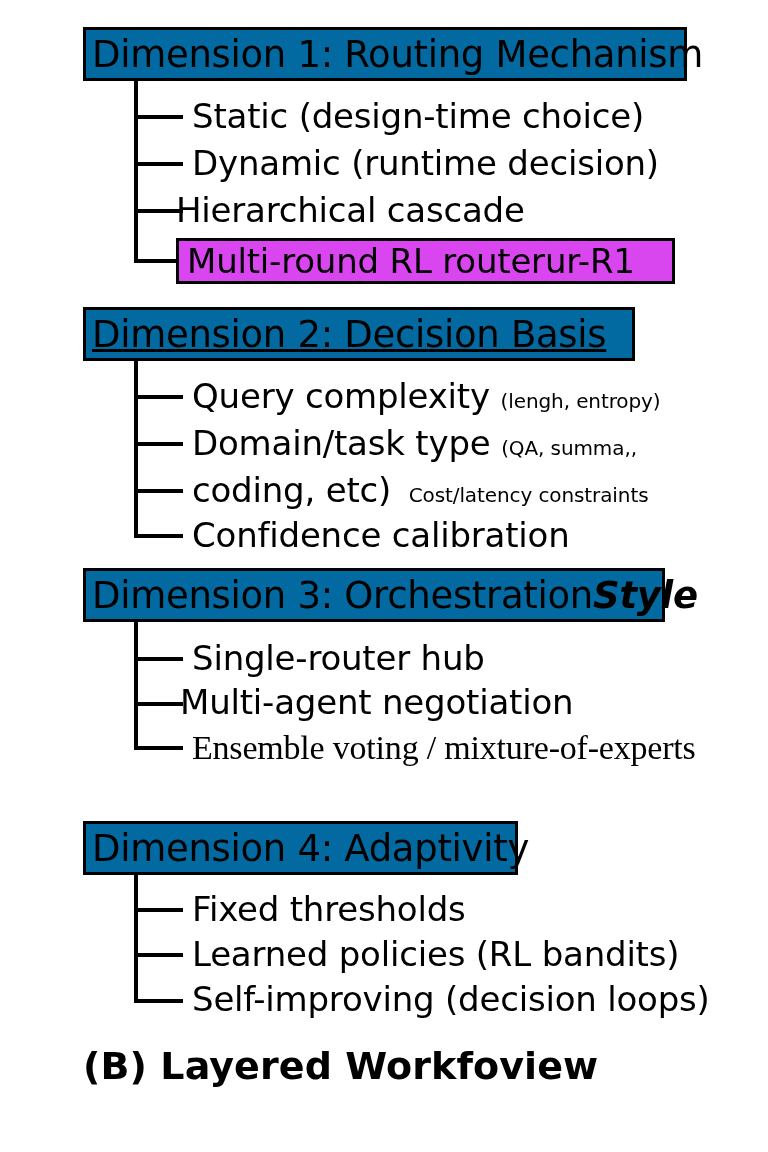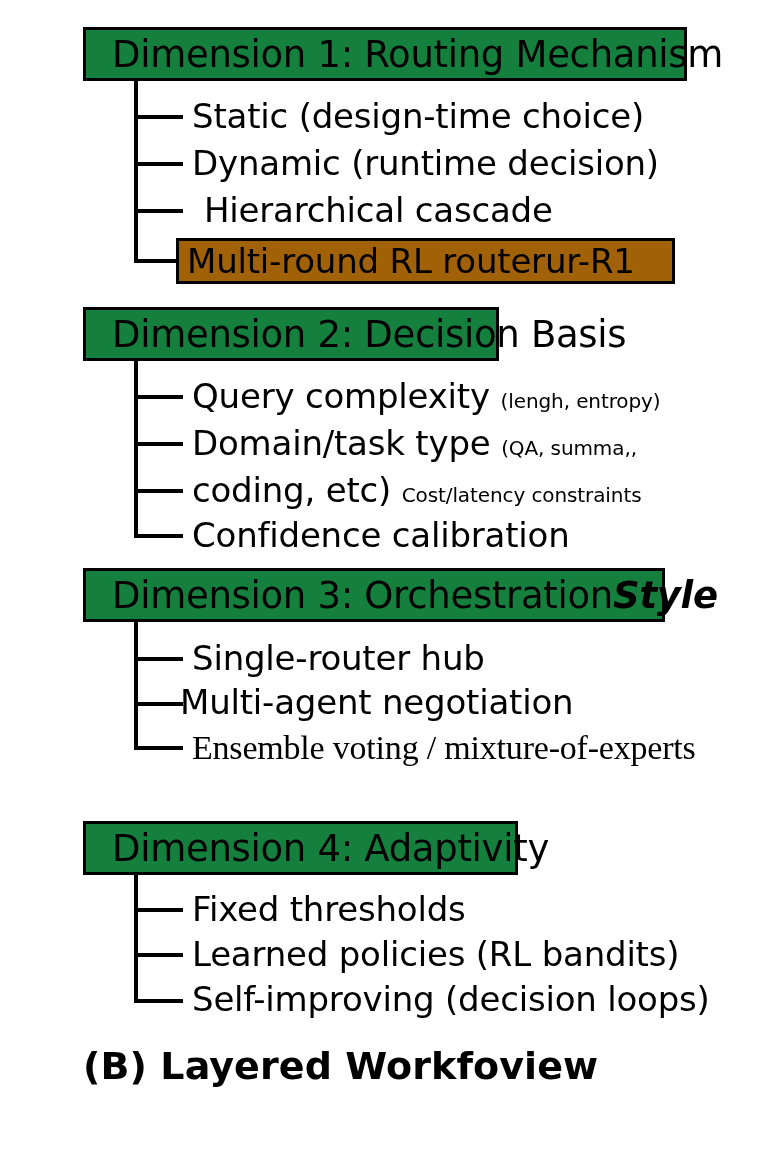--- a/index.html
+++ b/index.html
@@ -24,26 +24,25 @@
     top: 0;
     width: 768px;
     height: 1152px;
   }
 
   
   .dim-box {
     position: absolute;
     box-sizing: border-box;
     border: 3px solid #000;
-    background: #15803d;
+    background: #0369a1;
     display: flex;
     align-items: center;
     white-space: nowrap;
     overflow: visible;
-    padding-left: 20px;
   }
   .dim-box .dim-text {
     font-size: 37px;
     line-height: 1;
     letter-spacing: -0.3px;
     padding: 0 6px;
     white-space: nowrap;
   }
   .dim-text .ital {
     font-style: italic;
@@ -77,21 +76,21 @@
   .leaf.wrap {
     white-space: normal;
     width: 560px;
   }
 
   
   .leaf-box {
     position: absolute;
     box-sizing: border-box;
     border: 3px solid #000;
-    background: #a16207;
+    background: #d946ef;
     display: flex;
     align-items: center;
     white-space: nowrap;
   }
   .leaf-box .leaf-box-text {
     font-size: 34px;
     line-height: 1;
     letter-spacing: -0.2px;
     padding: 0 8px;
   }
@@ -119,49 +118,49 @@
   <div class="dash" style="left:134px; top:162px; width:49px;"></div>
   <div class="dash" style="left:134px; top:209px; width:49px;"></div>
   <div class="dash" style="left:134px; top:259px; width:45px;"></div>
 
   <div class="leaf" style="left:192px; top:96px;">
     <span>Static (design-time choice)</span>
   </div>
   <div class="leaf" style="left:192px; top:143px;">
     <span>Dynamic (runtime decision)</span>
   </div>
-  <div class="leaf" style="left:204px; top:190px;text-align:center;">
+  <div class="leaf" style="left:176px; top:190px;text-align:center;">
     <span>Hierarchical cascade</span>
   </div>
 
   <div class="leaf-box" style="left:176px; top:238px; width:499px; height:46px;">
     <span class="leaf-box-text">Multi-round RL routerur-R1</span>
   </div>
 
-  <div class="dim-box" style="left:83px; top:307px; width:416px; height:54px;">
+  <div class="dim-box" style="left:83px; top:307px; width:552px; height:54px;text-decoration:underline;">
     <span class="dim-text">Dimension 2: Decision Basis</span>
   </div>
 
   <div class="trunk" style="left:134px; top:361px; height:177px;"></div>
   <div class="dash" style="left:134px; top:395px; width:49px;"></div>
   <div class="dash" style="left:134px; top:442px; width:49px;"></div>
   <div class="dash" style="left:134px; top:489px; width:49px;"></div>
   <div class="dash" style="left:134px; top:534px; width:49px;"></div>
 
   <div class="leaf" style="left:192px; top:376px;">
     <span>Query complexity</span>
     <span class="small">(lengh, entropy)</span>
   </div>
   <div class="leaf" style="left:192px; top:423px;">
     <span>Domain/task type</span>
     <span class="small">(QA, summa,,</span>
   </div>
   <div class="leaf" style="left:192px; top:470px;">
     <span>coding, etc)</span>
-    <span class="small" style="margin-left:0;">Cost/latency constraints</span>
+    <span class="small" style="margin-left:7px;">Cost/latency constraints</span>
   </div>
   <div class="leaf" style="left:192px; top:515px;">
     <span>Confidence calibration</span>
   </div>
 
   <div class="dim-box" style="left:83px; top:568px; width:582px; height:54px;">
     <span class="dim-text"><span>Dimension 3: Orchestration</span><span class="ital">Style</span></span>
   </div>
 
   <div class="trunk" style="left:134px; top:622px; height:128px;"></div>

